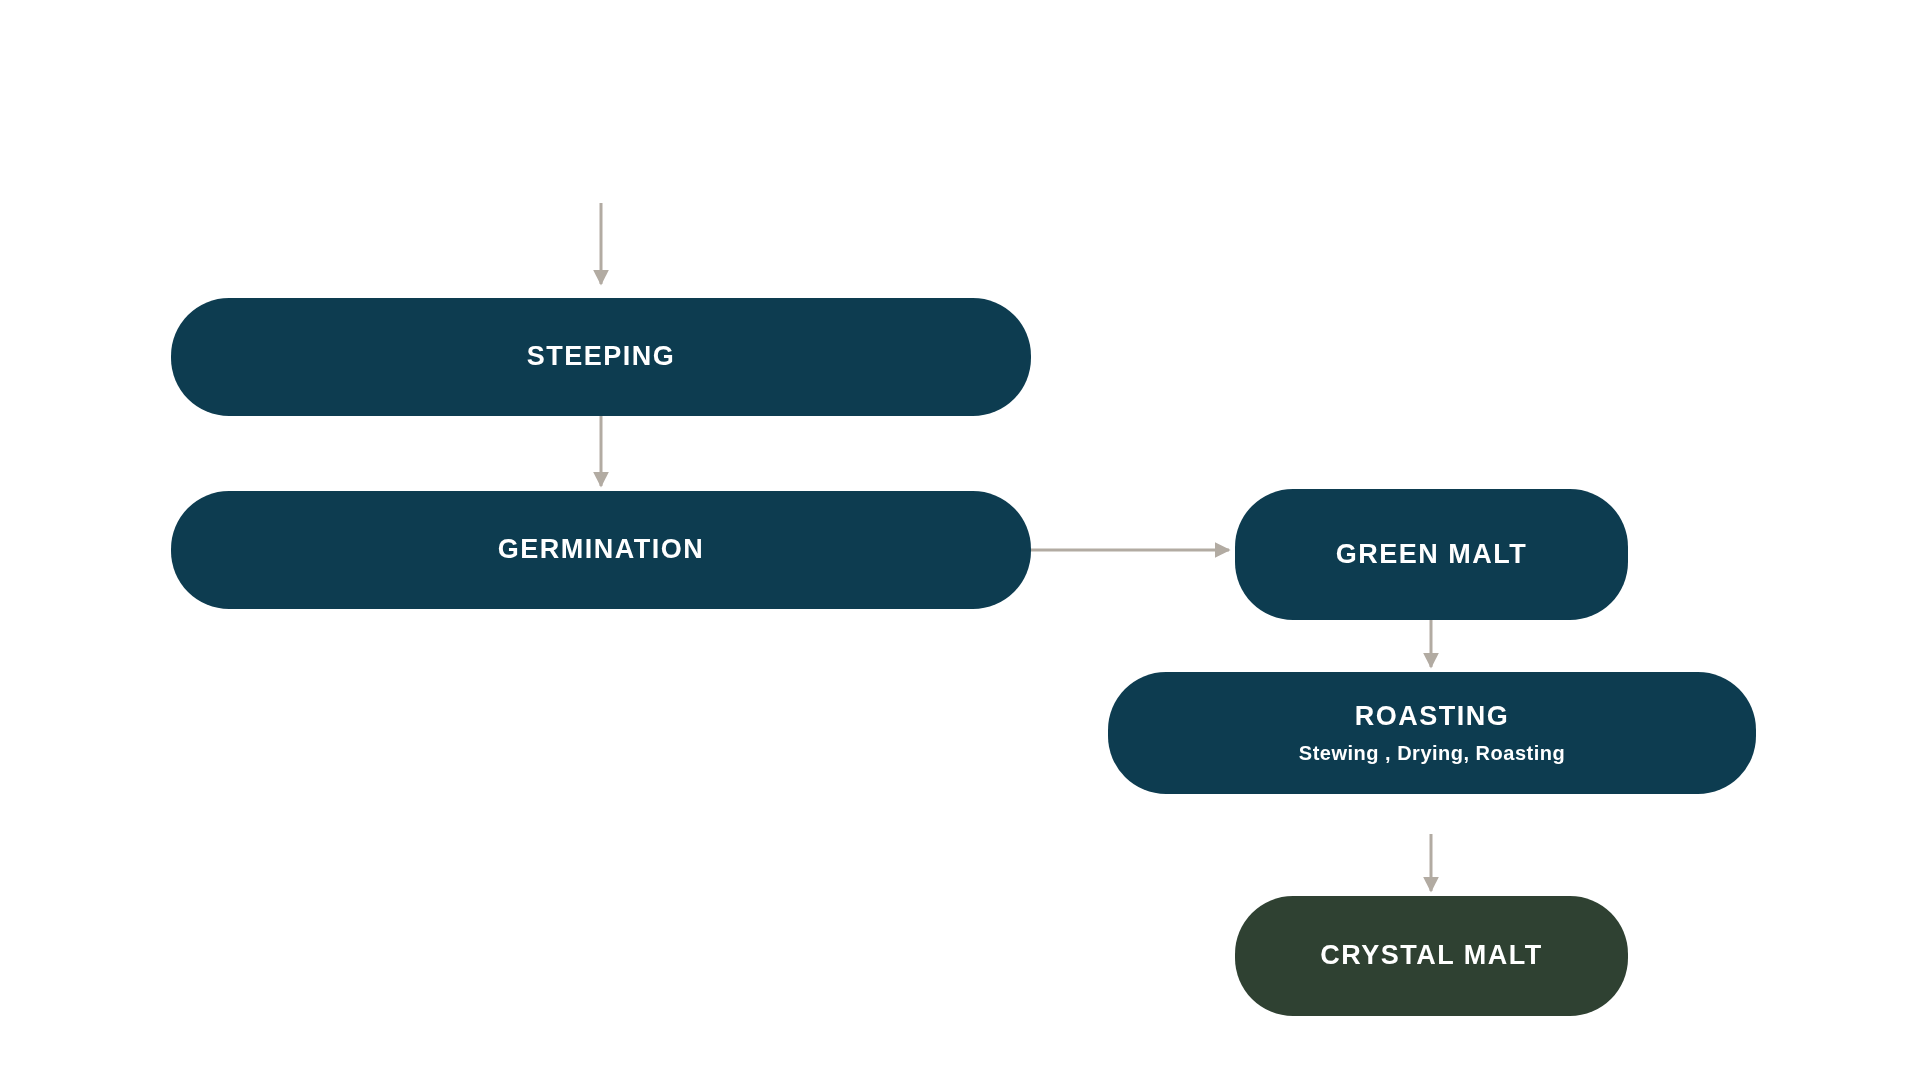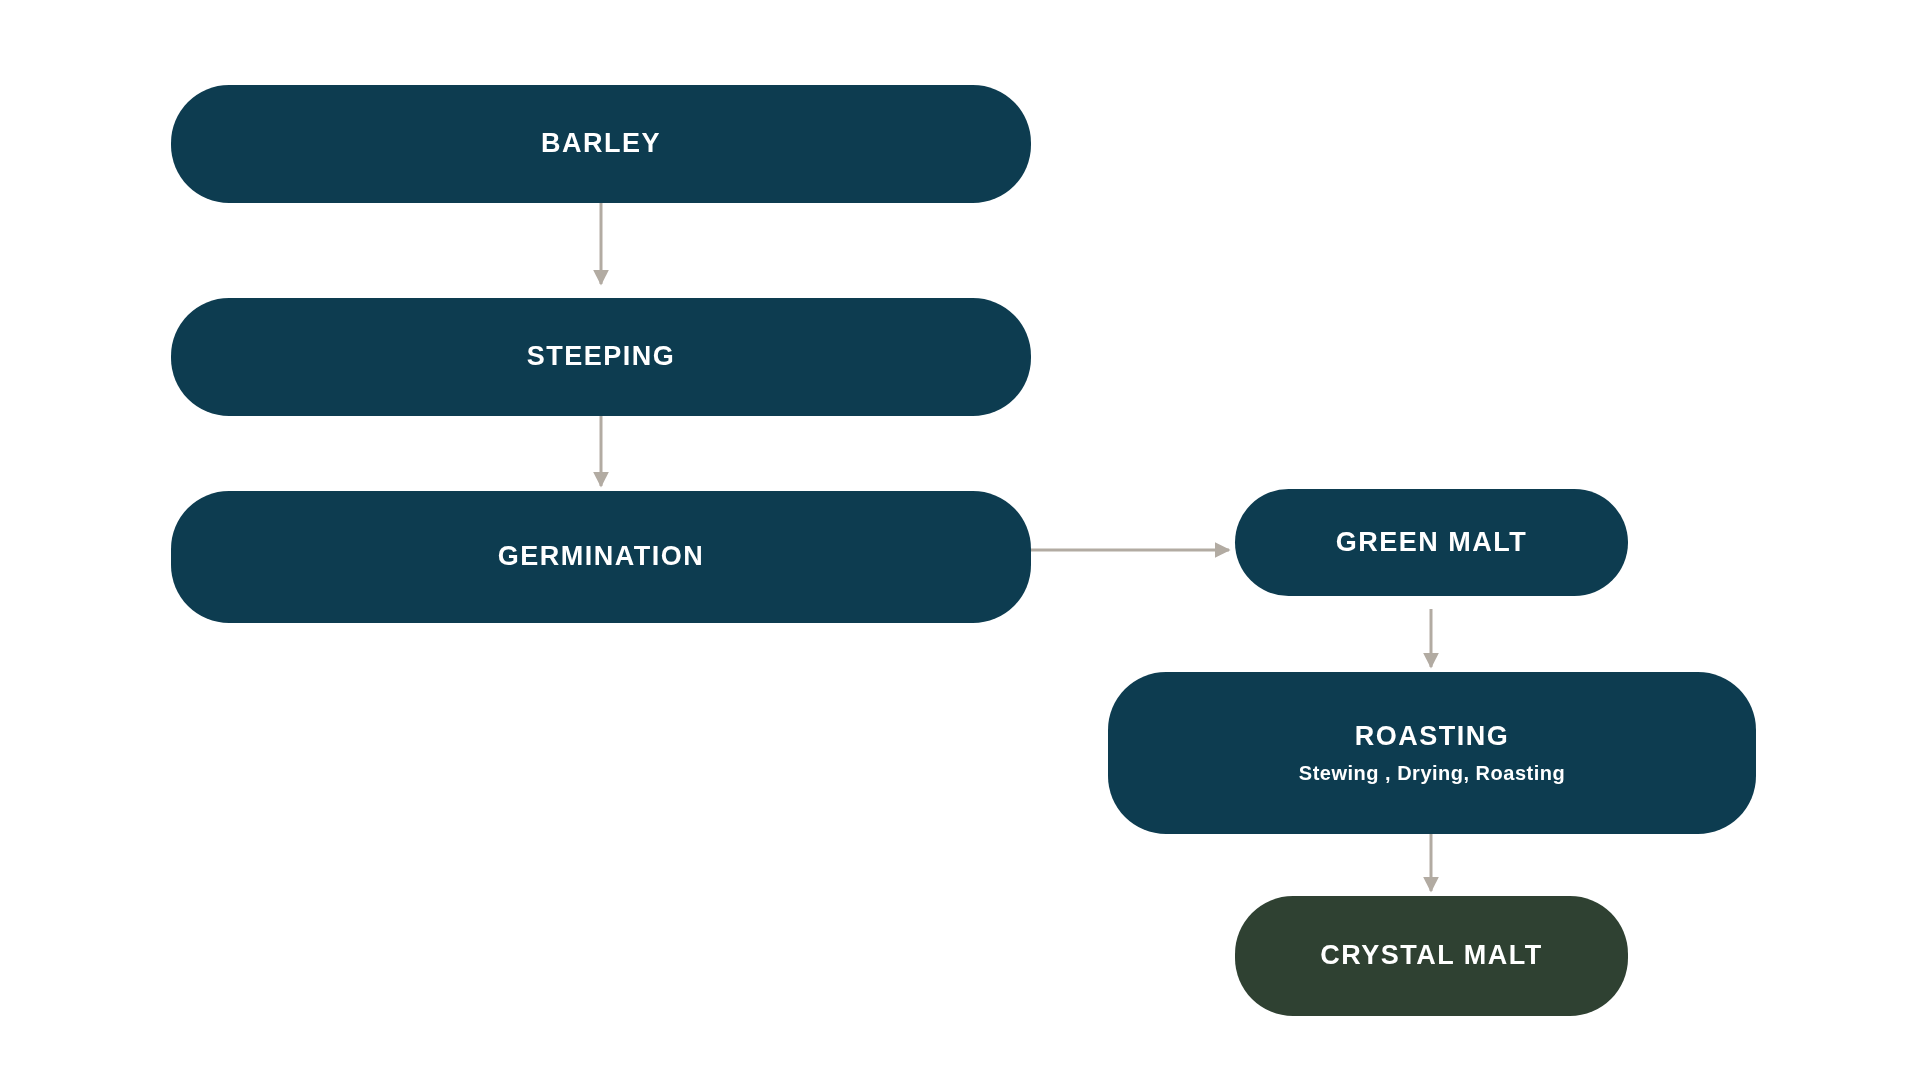--- a/index.html
+++ b/index.html
@@ -38,23 +38,23 @@
     line-height: 1.15;
   }
   .node-sublabel {
     font-weight: bold;
     font-size: 20px;
     letter-spacing: 0.5px;
     margin-top: 9px;
   }
   #node-barley       { left: 171px;  top: 85px;  width: 860px; height: 118px; }
   #node-steeping     { left: 171px;  top: 298px; width: 860px; height: 118px; }
-  #node-germination  { left: 171px;  top: 491px; width: 860px; height: 132px; }
-  #node-green-malt   { left: 1235px; top: 489px; width: 393px; height: 107px; }
-  #node-roasting     { left: 1108px; top: 672px; width: 648px; height: 162px; }
+  #node-germination  { left: 171px;  top: 491px; width: 860px; height: 118px; }
+  #node-green-malt   { left: 1235px; top: 489px; width: 393px; height: 131px; }
+  #node-roasting     { left: 1108px; top: 672px; width: 648px; height: 122px; }
   #node-crystal-malt { left: 1235px; top: 896px; width: 393px; height: 120px; }
   svg.connectors {
     position: absolute;
     left: 0;
     top: 0;
     width: 1920px;
     height: 1080px;
     pointer-events: none;
   }
   .connectors line {
@@ -76,23 +76,20 @@
         <path d="M0,0 L10,5 L0,10 Z"></path>
       </marker>
     </defs>
     <line x1="601" y1="203" x2="601" y2="284" marker-end="url(#arrowhead)"></line>
     <line x1="601" y1="407" x2="601" y2="486" marker-end="url(#arrowhead)"></line>
     <line x1="1031" y1="550" x2="1229" y2="550" marker-end="url(#arrowhead)"></line>
     <line x1="1431" y1="609" x2="1431" y2="667" marker-end="url(#arrowhead)"></line>
     <line x1="1431" y1="834" x2="1431" y2="891" marker-end="url(#arrowhead)"></line>
   </svg>
 
-  <div class="node node--teal" id="node-barley">
-    <span class="node-label">BARLEY</span>
-  </div>
 
   <div class="node node--teal" id="node-steeping">
     <span class="node-label">STEEPING</span>
   </div>
 
   <div class="node node--teal" id="node-germination">
     <span class="node-label">GERMINATION</span>
   </div>
 
   <div class="node node--teal" id="node-green-malt">

